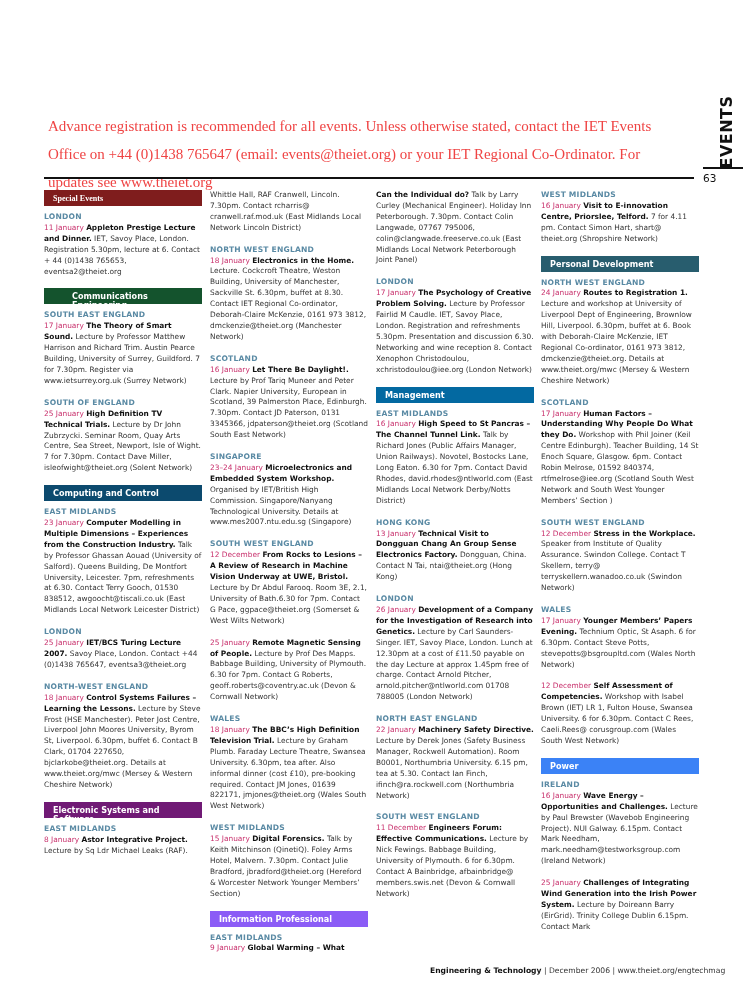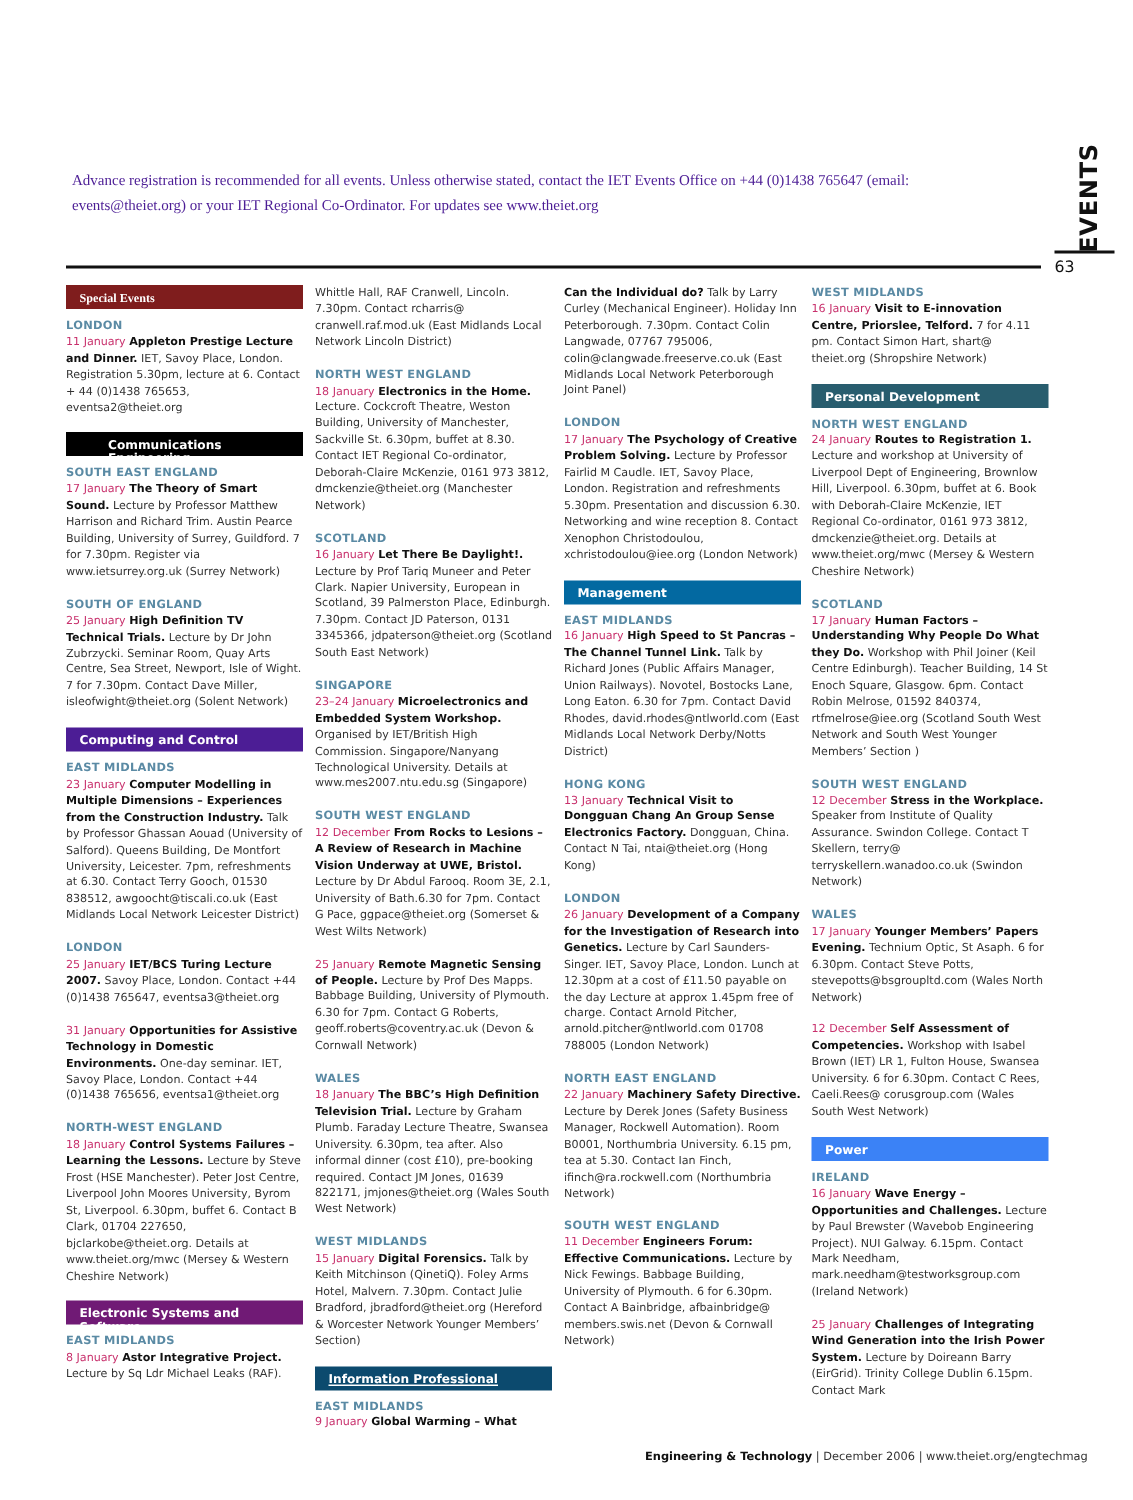--- a/index.html
+++ b/index.html
@@ -1,17 +1,17 @@
 <!DOCTYPE html>
 <html><head>
 <meta charset="utf-8">
 <style>
   html,body{margin:0;padding:0;background:#fff;}
   body{width:755px;height:1000px;position:relative;overflow:hidden;font-family:"DejaVu Sans",sans-serif;color:#222;}
-  .intro{position:absolute;left:48px;top:112px;width:620px;font-family:"Liberation Serif","DejaVu Serif",serif;font-size:10px;line-height:17px;color:#4c1d95;}
+  .intro{position:absolute;left:48px;top:112px;width:620px;font-family:"Liberation Serif","DejaVu Serif",serif;font-size:15px;line-height:28px;color:#ef4444;}
   .intro-rule{position:absolute;left:44px;top:177px;width:650px;height:1.5px;background:#111;}
   .side-tab{position:absolute;left:706px;top:100px;width:40px;height:64px;}
   .side-tab .label{position:absolute;left:50%;top:50%;transform:translate(-50%,-50%) rotate(-90deg);font-family:"DejaVu Sans",sans-serif;font-weight:bold;font-size:16px;letter-spacing:0.5px;color:#111;white-space:nowrap;}
   .side-rule{position:absolute;left:703px;top:167px;width:40px;height:1.5px;background:#111;}
   .page-num{position:absolute;left:703px;top:172px;width:40px;font-size:10.5px;color:#111;}
   .col{position:absolute;top:190px;width:158px;font-size:7.4px;line-height:10.9px;color:#333;}
   .col1{left:44px;} .col2{left:210px;} .col3{left:376px;} .col4{left:541px;}
   .bar{display:block;color:#fff;font-weight:bold;font-size:8.1px;padding:4px 9px 3px 9px;margin:0 0 6px 0;height:9px;line-height:9px;}
   .region{display:block;font-weight:bold;color:#5a8aa4;font-size:7.6px;letter-spacing:0.2px;margin-top:0;}
   .entry{margin-bottom:11px;}
@@ -28,41 +28,40 @@
 
 <div class="side-tab">
   <span class="label">EVENTS</span>
 </div>
 <div class="side-rule"></div>
 <div class="page-num">63</div>
 
 <div class="col col1">
     <div class="bar" style="background: #7f1d1d; font-family: Liberation Serif, serif;">Special Events</div>
     <div class="entry"><span class="region">LONDON</span><span class="date">11 January</span> <span class="title">Appleton Prestige Lecture and Dinner.</span><span class="body"> IET, Savoy Place, London. Registration 5.30pm, lecture at 6. Contact + 44 (0)1438 765653, eventsa2@theiet.org</span></div>
-    <div class="bar" style="background: #000000; padding-left: 28px;">Communications Engineering</div>
+    <div class="bar" style="background: #14532d; padding-left: 28px;">Communications Engineering</div>
     <div class="entry"><span class="region">SOUTH EAST ENGLAND</span><span class="date">17 January</span> <span class="title">The Theory of Smart Sound.</span><span class="body"> Lecture by Professor Matthew Harrison and Richard Trim. Austin Pearce Building, University of Surrey, Guildford. 7 for 7.30pm. Register via www.ietsurrey.org.uk (Surrey Network)</span></div>
     <div class="entry"><span class="region">SOUTH OF ENGLAND</span><span class="date">25 January</span> <span class="title">High Definition TV Technical Trials.</span><span class="body"> Lecture by Dr John Zubrzycki. Seminar Room, Quay Arts Centre, Sea Street, Newport, Isle of Wight. 7 for 7.30pm. Contact Dave Miller, isleofwight@theiet.org (Solent Network)</span></div>
-    <div class="bar" style="background: #4c1d95;">Computing and Control</div>
+    <div class="bar" style="background: #0c4a6e;">Computing and Control</div>
     <div class="entry"><span class="region">EAST MIDLANDS</span><span class="date">23 January</span> <span class="title">Computer Modelling in Multiple Dimensions – Experiences from the Construction Industry.</span><span class="body"> Talk by Professor Ghassan Aouad (University of Salford). Queens Building, De Montfort University, Leicester. 7pm, refreshments at 6.30. Contact Terry Gooch, 01530 838512, awgoocht@tiscali.co.uk (East Midlands Local Network Leicester District)</span></div>
     <div class="entry"><span class="region">LONDON</span><span class="date">25 January</span> <span class="title">IET/BCS Turing Lecture 2007.</span><span class="body"> Savoy Place, London. Contact +44 (0)1438 765647, eventsa3@theiet.org</span></div>
-    <div class="entry"><span class="date">31 January</span> <span class="title">Opportunities for Assistive Technology in Domestic Environments.</span><span class="body"> One-day seminar. IET, Savoy Place, London. Contact +44 (0)1438 765656, eventsa1@theiet.org</span></div>
     <div class="entry"><span class="region">NORTH-WEST ENGLAND</span><span class="date">18 January</span> <span class="title">Control Systems Failures – Learning the Lessons.</span><span class="body"> Lecture by Steve Frost (HSE Manchester). Peter Jost Centre, Liverpool John Moores University, Byrom St, Liverpool. 6.30pm, buffet 6. Contact B Clark, 01704 227650, bjclarkobe@theiet.org. Details at www.theiet.org/mwc (Mersey &amp; Western Cheshire Network)</span></div>
     <div class="bar" style="background: #701a75;">Electronic Systems and Software</div>
     <div class="entry"><span class="region">EAST MIDLANDS</span><span class="date">8 January</span> <span class="title">Astor Integrative Project.</span><span class="body"> Lecture by Sq Ldr Michael Leaks (RAF).</span></div>
   </div>
 <div class="col col2">
     <div class="entry"><span class="body">Whittle Hall, RAF Cranwell, Lincoln. 7.30pm. Contact rcharris@ cranwell.raf.mod.uk (East Midlands Local Network Lincoln District)</span></div>
     <div class="entry"><span class="region">NORTH WEST ENGLAND</span><span class="date">18 January</span> <span class="title">Electronics in the Home.</span><span class="body"> Lecture. Cockcroft Theatre, Weston Building, University of Manchester, Sackville St. 6.30pm, buffet at 8.30. Contact IET Regional Co-ordinator, Deborah-Claire McKenzie, 0161 973 3812, dmckenzie@theiet.org (Manchester Network)</span></div>
     <div class="entry"><span class="region">SCOTLAND</span><span class="date">16 January</span> <span class="title">Let There Be Daylight!.</span><span class="body"> Lecture by Prof Tariq Muneer and Peter Clark. Napier University, European in Scotland, 39 Palmerston Place, Edinburgh. 7.30pm. Contact JD Paterson, 0131 3345366, jdpaterson@theiet.org (Scotland South East Network)</span></div>
     <div class="entry"><span class="region">SINGAPORE</span><span class="date">23–24 January</span> <span class="title">Microelectronics and Embedded System Workshop.</span><span class="body"> Organised by IET/British High Commission. Singapore/Nanyang Technological University. Details at www.mes2007.ntu.edu.sg (Singapore)</span></div>
     <div class="entry"><span class="region">SOUTH WEST ENGLAND</span><span class="date">12 December</span> <span class="title">From Rocks to Lesions – A Review of Research in Machine Vision Underway at UWE, Bristol.</span><span class="body"> Lecture by Dr Abdul Farooq. Room 3E, 2.1, University of Bath.6.30 for 7pm. Contact G Pace, ggpace@theiet.org (Somerset &amp; West Wilts Network)</span></div>
     <div class="entry"><span class="date">25 January</span> <span class="title">Remote Magnetic Sensing of People.</span><span class="body"> Lecture by Prof Des Mapps. Babbage Building, University of Plymouth. 6.30 for 7pm. Contact G Roberts, geoff.roberts@coventry.ac.uk (Devon &amp; Cornwall Network)</span></div>
     <div class="entry"><span class="region">WALES</span><span class="date">18 January</span> <span class="title">The BBC’s High Definition Television Trial.</span><span class="body"> Lecture by Graham Plumb. Faraday Lecture Theatre, Swansea University. 6.30pm, tea after. Also informal dinner (cost £10), pre-booking required. Contact JM Jones, 01639 822171, jmjones@theiet.org (Wales South West Network)</span></div>
     <div class="entry"><span class="region">WEST MIDLANDS</span><span class="date">15 January</span> <span class="title">Digital Forensics.</span><span class="body"> Talk by Keith Mitchinson (QinetiQ). Foley Arms Hotel, Malvern. 7.30pm. Contact Julie Bradford, jbradford@theiet.org (Hereford &amp; Worcester Network Younger Members’ Section)</span></div>
-    <div class="bar" style="background: #0c4a6e; text-decoration: underline;">Information Professional</div>
+    <div class="bar" style="background: #8b5cf6;">Information Professional</div>
     <div class="entry"><span class="region">EAST MIDLANDS</span><span class="date">9 January</span> <span class="title">Global Warming – What</span></div>
   </div>
 <div class="col col3">
     <div class="entry"><span class="title">Can the Individual do?</span><span class="body"> Talk by Larry Curley (Mechanical Engineer). Holiday Inn Peterborough. 7.30pm. Contact Colin Langwade, 07767 795006, colin@clangwade.freeserve.co.uk (East Midlands Local Network Peterborough Joint Panel)</span></div>
     <div class="entry"><span class="region">LONDON</span><span class="date">17 January</span> <span class="title">The Psychology of Creative Problem Solving.</span><span class="body"> Lecture by Professor Fairlid M Caudle. IET, Savoy Place, London. Registration and refreshments 5.30pm. Presentation and discussion 6.30. Networking and wine reception 8. Contact Xenophon Christodoulou, xchristodoulou@iee.org (London Network)</span></div>
     <div class="bar" style="background: #0369a1;">Management</div>
     <div class="entry"><span class="region">EAST MIDLANDS</span><span class="date">16 January</span> <span class="title">High Speed to St Pancras – The Channel Tunnel Link.</span><span class="body"> Talk by Richard Jones (Public Affairs Manager, Union Railways). Novotel, Bostocks Lane, Long Eaton. 6.30 for 7pm. Contact David Rhodes, david.rhodes@ntlworld.com (East Midlands Local Network Derby/Notts District)</span></div>
     <div class="entry"><span class="region">HONG KONG</span><span class="date">13 January</span> <span class="title">Technical Visit to Dongguan Chang An Group Sense Electronics Factory.</span><span class="body"> Dongguan, China. Contact N Tai, ntai@theiet.org (Hong Kong)</span></div>
     <div class="entry"><span class="region">LONDON</span><span class="date">26 January</span> <span class="title">Development of a Company for the Investigation of Research into Genetics.</span><span class="body"> Lecture by Carl Saunders-Singer. IET, Savoy Place, London. Lunch at 12.30pm at a cost of £11.50 payable on the day Lecture at approx 1.45pm free of charge. Contact Arnold Pitcher, arnold.pitcher@ntlworld.com 01708 788005 (London Network)</span></div>
     <div class="entry"><span class="region">NORTH EAST ENGLAND</span><span class="date">22 January</span> <span class="title">Machinery Safety Directive.</span><span class="body"> Lecture by Derek Jones (Safety Business Manager, Rockwell Automation). Room B0001, Northumbria University. 6.15 pm, tea at 5.30. Contact Ian Finch, ifinch@ra.rockwell.com (Northumbria Network)</span></div>

